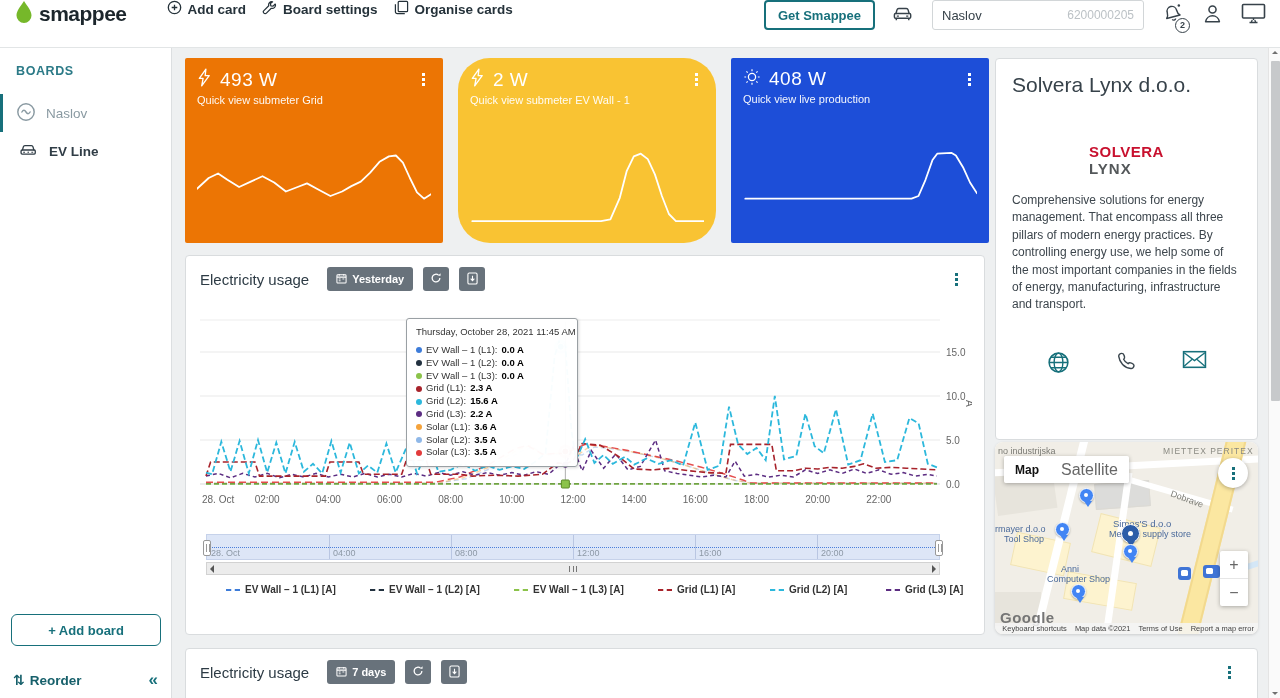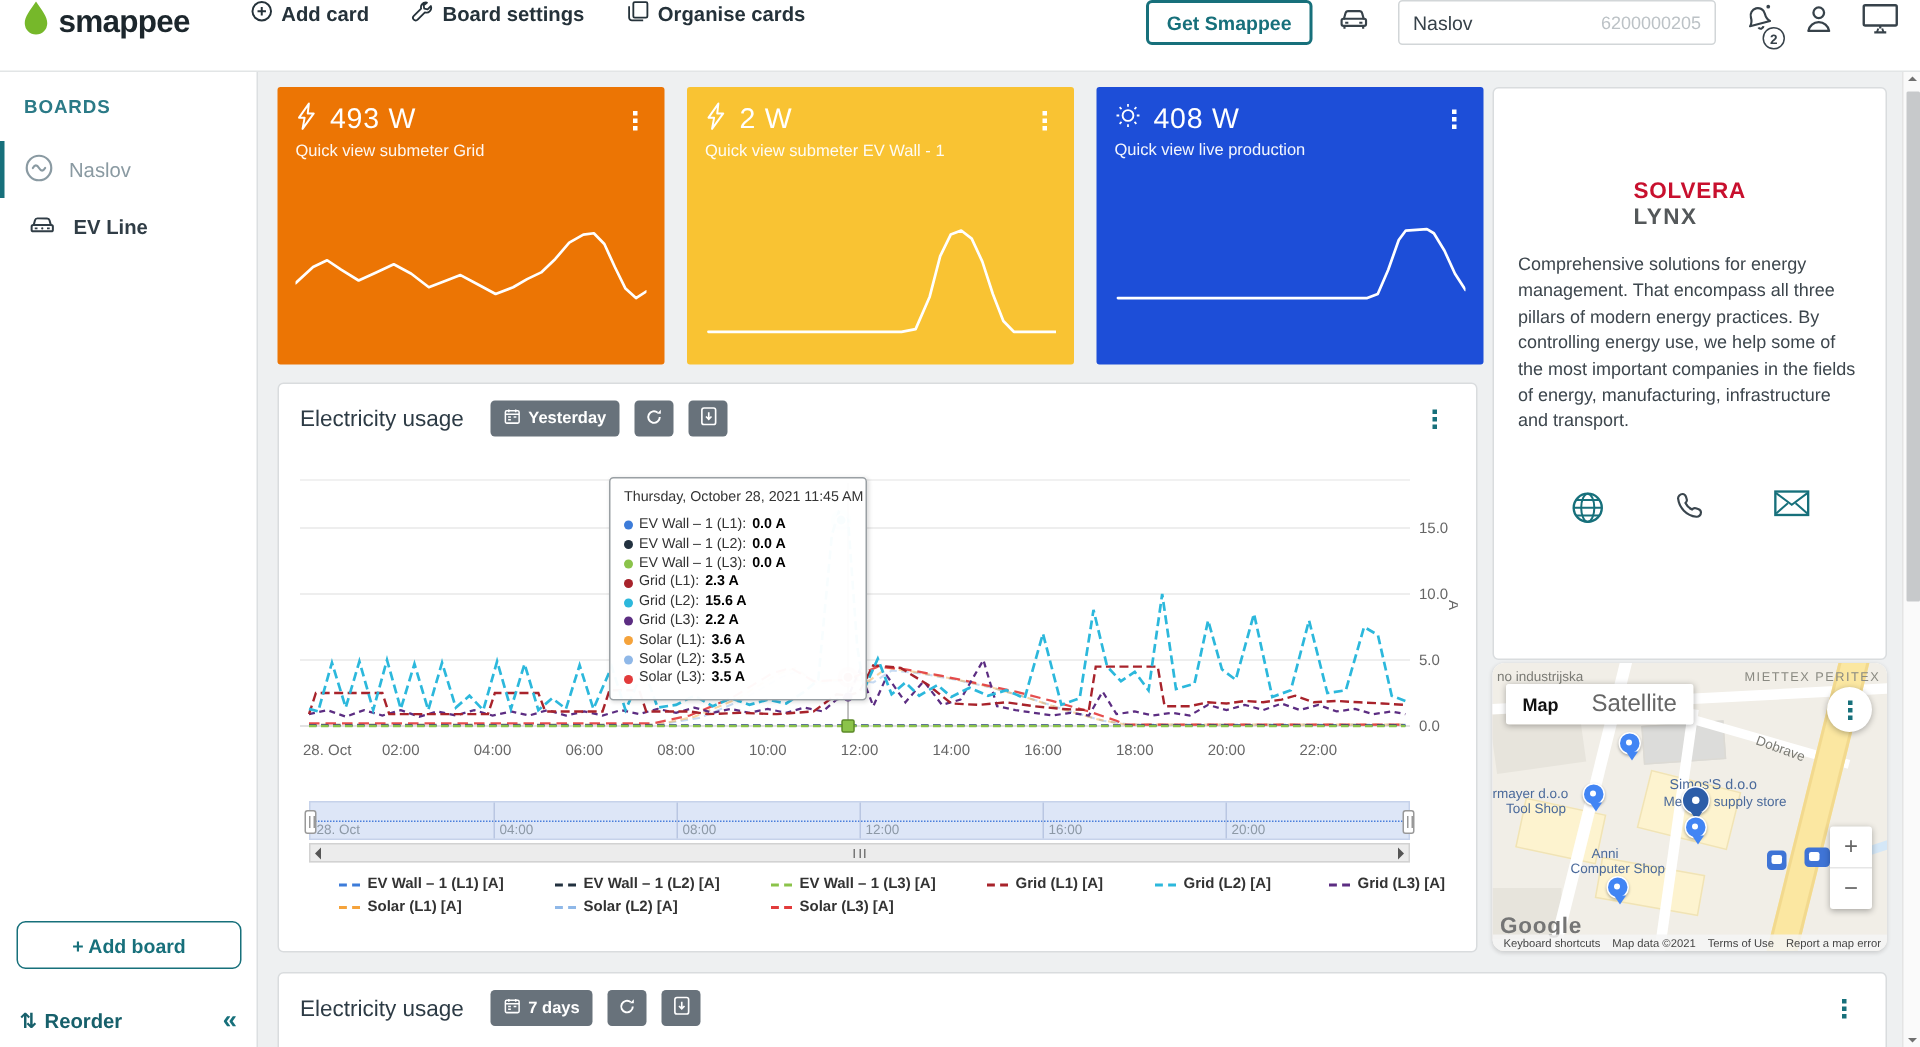--- a/index.html
+++ b/index.html
@@ -5,21 +5,21 @@
   * { margin:0; padding:0; box-sizing:border-box; }
   html,body { width:1280px; height:698px; overflow:hidden; background:#fff;
     font-family:"Liberation Sans","DejaVu Sans",sans-serif; }
   .page { position:relative; width:1280px; height:698px; }
 
   
   .topbar { position:absolute; top:0; left:0; width:1280px; height:48px; background:#fff;
     border-bottom:1px solid #e2e5e6; display:flex; align-items:flex-start; padding:0 14px; z-index:30; }
   .logo { display:flex; align-items:center; gap:5px; cursor:pointer; }
   .logo-text { font-size:21px; font-weight:bold; color:#1c262c; letter-spacing:-0.5px; }
-  .top-nav { display:flex; align-items:center; gap:28px; margin-left:40px; }
+  .top-nav { display:flex; align-items:center; gap:16px; margin-left:40px; }
   .nav-btn { display:flex; align-items:center; gap:6px; background:none; border:none;
     font-family:inherit; font-size:13.5px; font-weight:600; color:#25323a; cursor:pointer; }
   .nav-btn svg { color:#25323a; }
   .top-right { margin-left:auto; display:flex; align-items:center; gap:17px; }
   .get-smappee { border:2px solid #17707b; color:#17707b; background:#fff; border-radius:4px;
     height:30px; padding:0 12px; font-family:inherit; font-size:13px; font-weight:bold; cursor:pointer; }
   .account-input { width:212px; height:30px; border:1.5px solid #d2d6d8; border-radius:3px;
     display:flex; align-items:center; justify-content:space-between; padding:0 9px; cursor:text; }
   .acc-name { font-size:13px; color:#37424a; }
   .acc-num { font-size:12px; color:#bcc2c6; }
@@ -312,21 +312,21 @@
             <i></i>
             <i></i>
           </span>
       </div>
       <div class="qlabel">Quick view submeter Grid</div>
       <svg class="qspark" viewBox="0 0 234 95" preserveAspectRatio="none">
           <polyline points="0.0,48.8 11.7,38.0 21.1,33.5 30.4,39.8 42.1,47.0 53.8,41.6 65.5,36.2 77.2,42.5 88.9,51.5 100.6,47.0 110.0,43.4 121.7,49.7 133.4,56.0 145.1,51.5 154.4,46.1 163.8,41.6 173.2,32.6 182.5,21.8 191.9,16.4 198.9,15.5 205.9,22.7 212.9,38.0 220.0,52.4 227.0,58.7 234.0,54.2" fill="none" stroke="#fff" stroke-width="1.8" stroke-linejoin="round" stroke-linecap="round"></polyline>
         </svg>
     </div>
 
-    <div class="qcard qcard-1" style="background: rgb(249, 195, 51);">
+    <div class="qcard qcard-1" style="background: rgb(249, 195, 51); border-radius: 32px;">
       <div class="qhead">
         <span>
           <svg width="15" height="19" viewBox="0 0 16 20">
               <path d="M9.5 1 2.5 11h4L5 19l8-11H8.7z" fill="none" stroke="#fff" stroke-width="1.4" stroke-linejoin="round"></path>
             </svg>
         </span>
         <span class="qval">2 W</span>
         <span class="vdots white">
             <i></i>
             <i></i>
@@ -536,38 +536,25 @@
             </span>
             <span class="lg-item">
               <span class="lg-dash" style="border-top-color:#2CB8DC"></span>
               <span class="lg-txt">Grid (L2) [A]</span>
             </span>
             <span class="lg-item">
               <span class="lg-dash" style="border-top-color:#5C2D82"></span>
               <span class="lg-txt">Grid (L3) [A]</span>
             </span>
           </div>
-          <div class="legend-row">
-            <span class="lg-item">
-              <span class="lg-dash" style="border-top-color:#F5A33B"></span>
-              <span class="lg-txt">Solar (L1) [A]</span>
-            </span>
-            <span class="lg-item">
-              <span class="lg-dash" style="border-top-color:#8FB8E8"></span>
-              <span class="lg-txt">Solar (L2) [A]</span>
-            </span>
-            <span class="lg-item">
-              <span class="lg-dash" style="border-top-color:#E23B3B"></span>
-              <span class="lg-txt">Solar (L3) [A]</span>
-            </span>
-          </div>
         </div>
     </section>
 
     <section class="wcard company-card">
+      <div class="co-title">Solvera Lynx d.o.o.</div>
       <div class="co-logo">
         <span class="co-logo-inner">
           <div class="co-l1">SOLVERA</div>
           <div class="co-l2">LYNX</div>
         </span>
       </div>
       <p class="co-desc">Comprehensive solutions for energy management. That encompass all three pillars of modern energy practices. By controlling energy use, we help some of the most important companies in the fields of energy, manufacturing, infrastructure and transport.</p>
       <div class="co-icons">
         <span>
           <svg width="25" height="25" viewBox="0 0 24 24">

